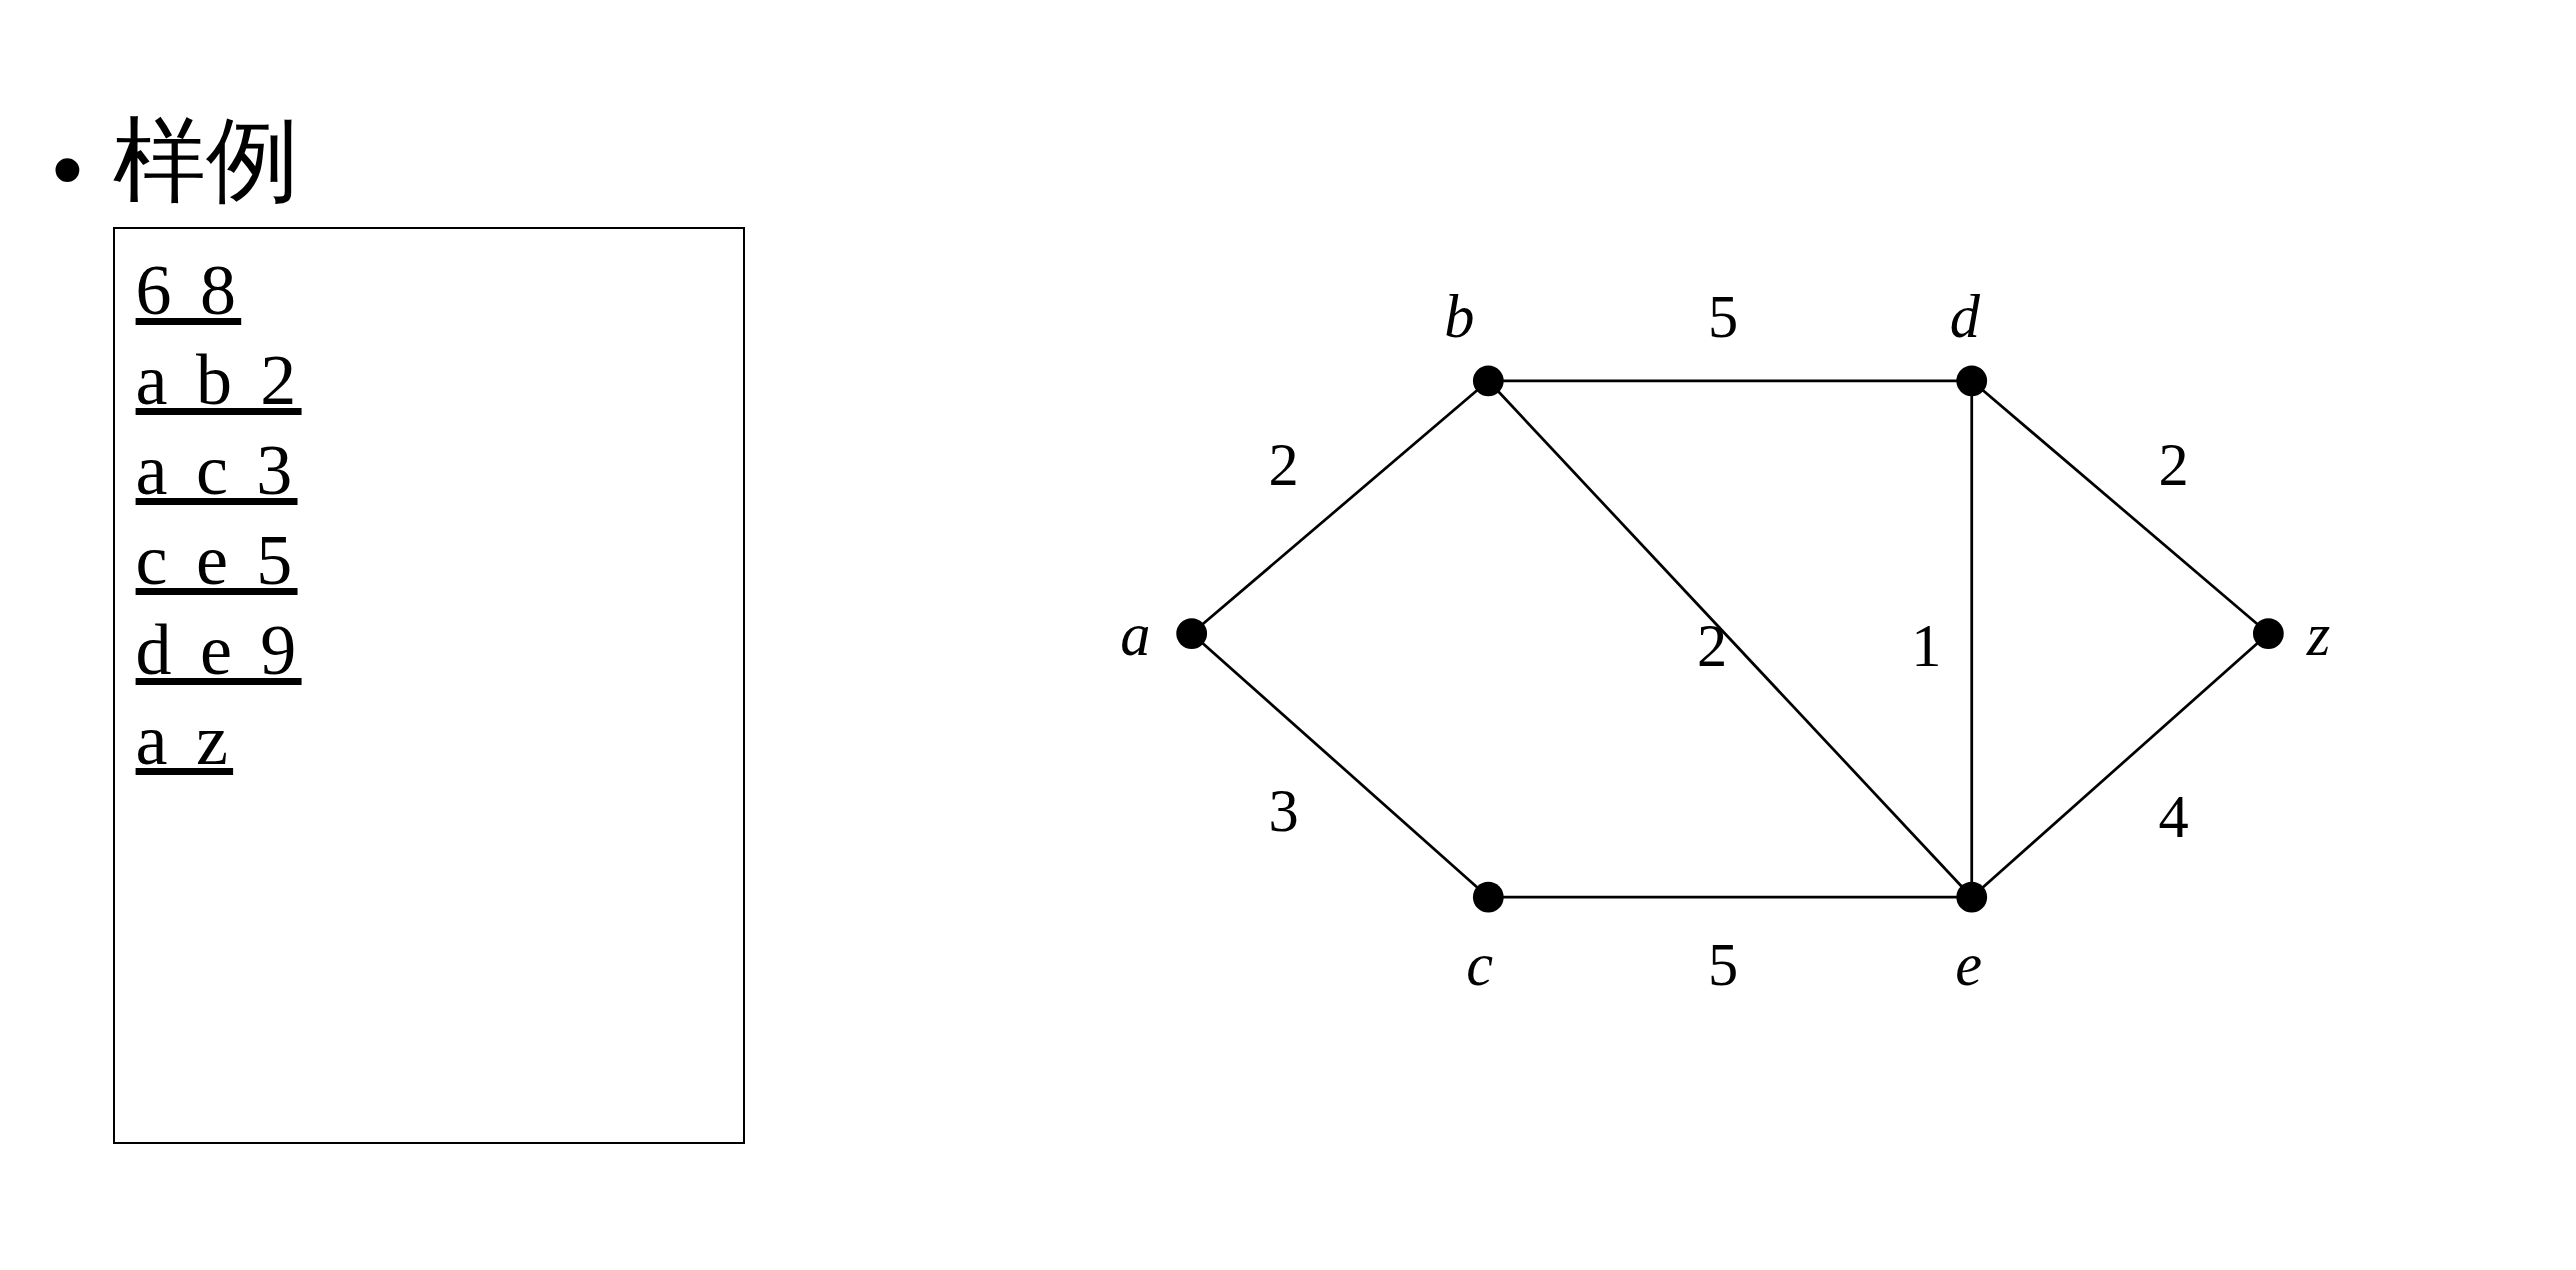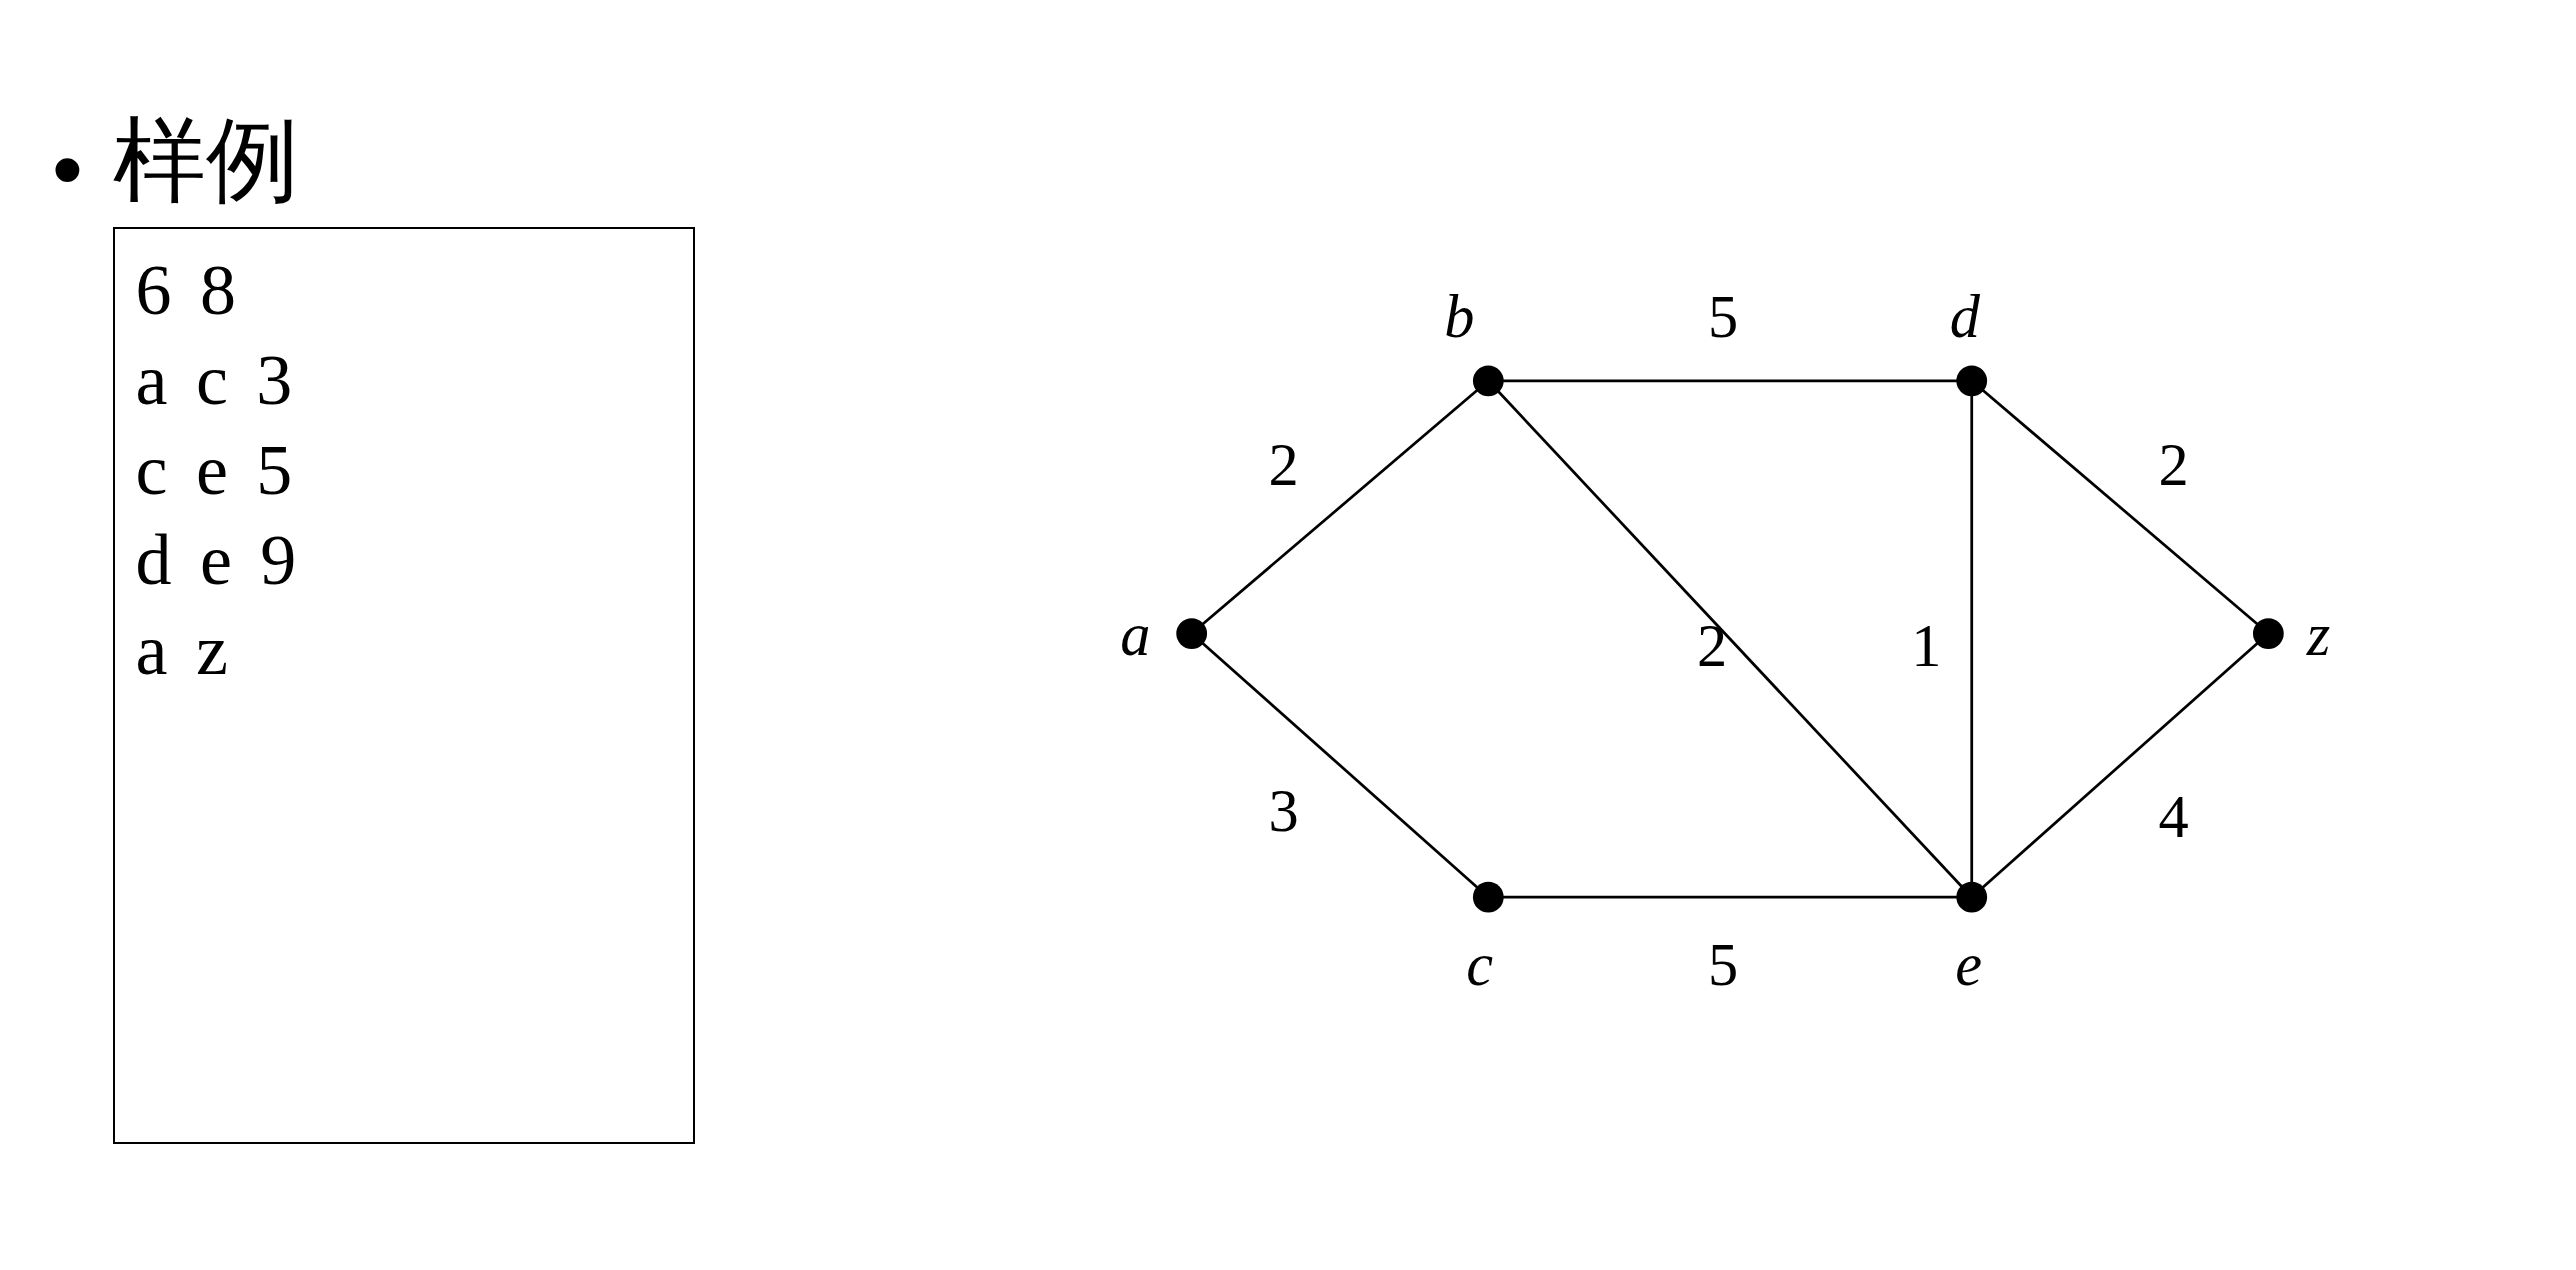--- a/index.html
+++ b/index.html
@@ -27,29 +27,30 @@
     position: absolute;
     left: 113px;
     top: 98px;
     font-size: 93px;
     font-family: Liberation Serif, serif;
   }
   .input-box {
     position: absolute;
     left: 113px;
     top: 227px;
-    width: 582px;
+    width: 632px;
     height: 917px;
     border: 2.1px solid #000;
     box-sizing: border-box;
     padding: 15.5px 20.6px;
     font-size: 72px;
     line-height: 1.25;
     font-family: "Times New Roman", serif;
     letter-spacing: 5.2px;
+    text-decoration: underline;
   }
   .input-box div {
     white-space: pre;
   }
   .graph-container {
     position: absolute;
     left: 1082px;
     top: 227px;
     width: 1340px;
     height: 824px;
@@ -78,20 +79,21 @@
 </head>
 <body>
 
 <div class="page">
 
   <span class="bullet">•</span>
   <span class="title">样例</span>
 
   <div class="input-box">
     <div>6 8</div>
+    <div>a b 2</div>
     <div>a c 3</div>
     <div>c e 5</div>
     <div>d e 9</div>
     <div>a z</div>
   </div>
 
   <div class="graph-container">
     <svg viewBox="0 0 2400 1500">
       <g id="edges-group">
           <line x1="180" y1="740" x2="720" y2="280" class="edge-line"></line>

